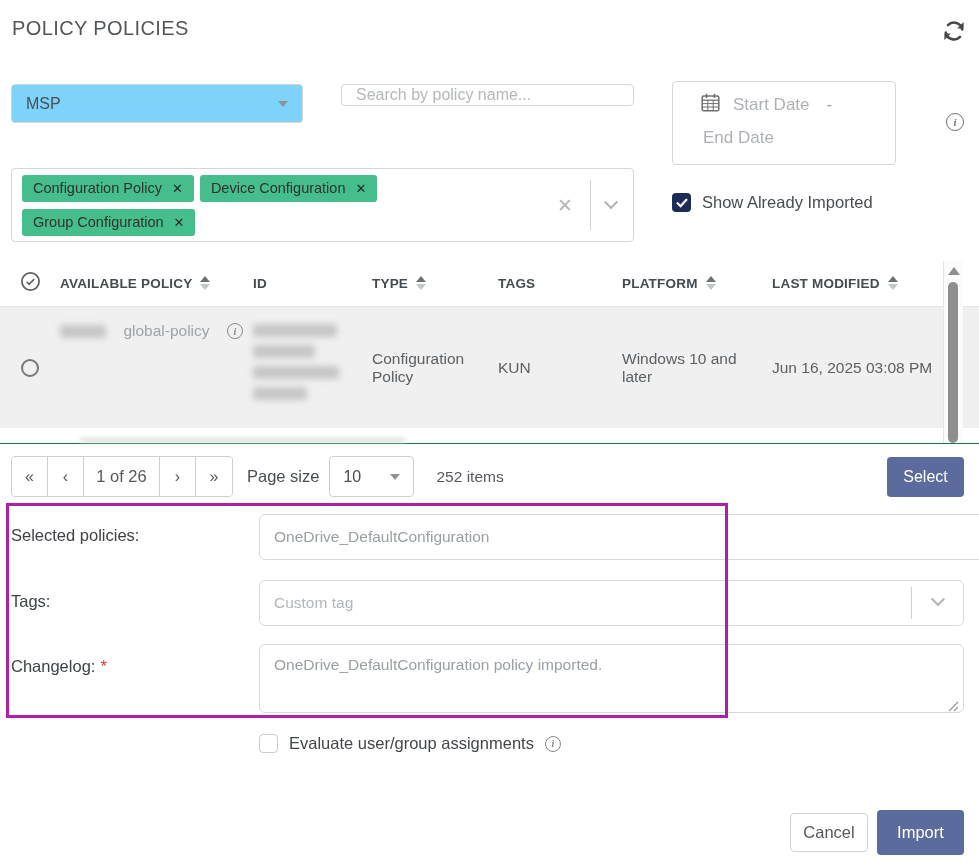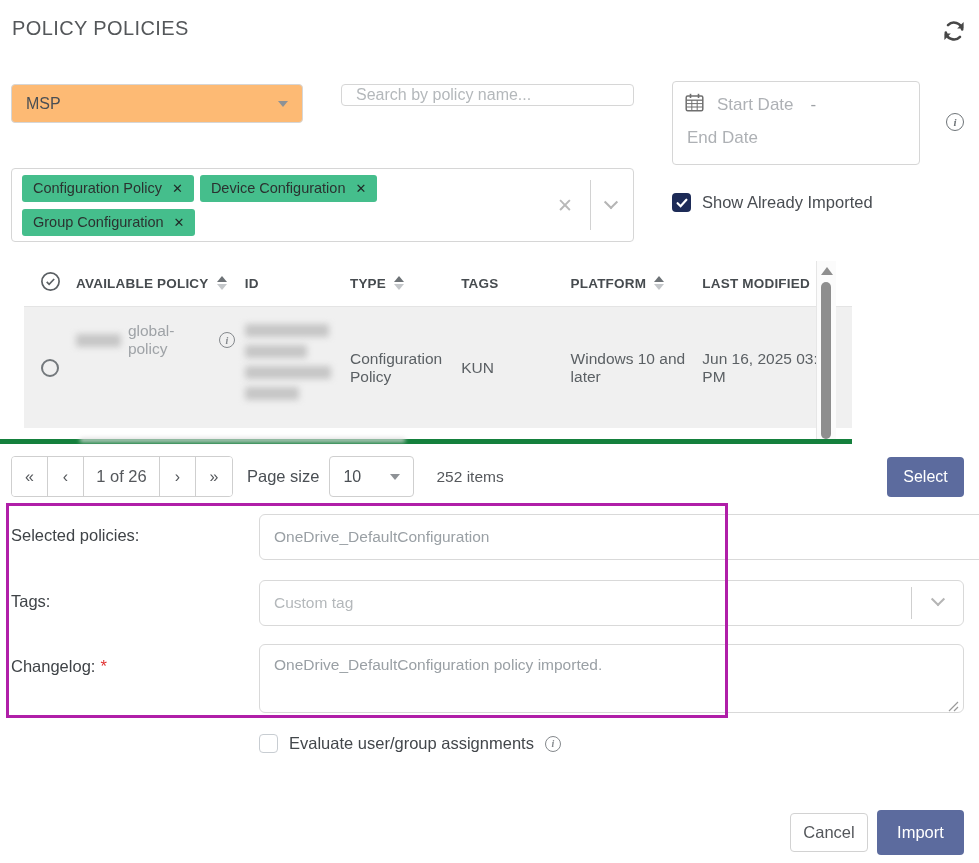--- a/index.html
+++ b/index.html
@@ -9,29 +9,29 @@
 
   
   .page-title { position:absolute; left:12px; top:17px; font-size:20px; font-weight:500;
     color:#54575a; letter-spacing:.4px; }
   .refresh-btn { position:absolute; left:941px; top:19px; width:26px; height:26px;
     background:none; border:none; cursor:pointer; }
 
   
   .select-box { position:absolute; left:11px; top:84px; width:292px; height:39px;
     border:1px solid #d6d6d6; border-radius:4px; display:flex; align-items:center;
-    padding:0 14px; font-size:16px; color:#4a4f54; background:#fdba74; cursor:pointer; }
+    padding:0 14px; font-size:16px; color:#4a4f54; background:#7dd3fc; cursor:pointer; }
   .caret-down { width:0; height:0; border-left:5px solid transparent; border-right:5px solid transparent;
     border-top:6px solid #8e9296; margin-left:auto; }
   .search-input { position:absolute; left:341px; top:84px; width:293px; height:22px;
     border:1px solid #d6d6d6; border-radius:4px; padding:0 14px; font-size:16px; color:#4a4f54; }
   input::placeholder, textarea::placeholder { color:#b4b8bb; }
 
-  .date-box { position:absolute; left:672px; top:81px; width:248px; height:84px;
-    border:1px solid #d6d6d6; border-radius:4px; padding:11px 12px; cursor:pointer; }
+  .date-box { position:absolute; left:672px; top:81px; width:224px; height:84px;
+    border:1px solid #d6d6d6; border-radius:4px; padding:11px 28px; cursor:pointer; }
   .date-row1 { display:flex; align-items:center; gap:13px; font-size:17px; color:#aeb1b5; }
   .date-sep { margin-left:4px; color:#9da1a5; }
   .date-row2 { margin-top:11px; font-size:17px; color:#aeb1b5; padding-left:2px; }
   .date-info { position:absolute; left:946px; top:113px; }
 
   .info-icon { display:inline-flex; width:18px; height:18px; border:1.5px solid #6e7478;
     border-radius:50%; align-items:center; justify-content:center; font-size:11px;
     font-family:"Liberation Serif", serif; font-style:italic; font-weight:700; color:#6e7478; flex:0 0 auto; }
   .info-icon.small { width:16px; height:16px; font-size:10px; border-width:1.3px; color:#84888c; border-color:#84888c; }
 
@@ -47,40 +47,40 @@
   .ms-caret-wrap { padding:0 17px 0 15px; cursor:pointer; }
   .chevron-down { display:block; width:10px; height:10px; border-right:2px solid #b5b5b5;
     border-bottom:2px solid #b5b5b5; transform:rotate(45deg) translate(-2px,-2px); }
 
   .show-imported { position:absolute; left:672px; top:193px; display:flex; align-items:center; gap:11px; cursor:pointer; }
   .cb-navy { width:19px; height:19px; background:#1D2B57; border-radius:4px; display:flex;
     align-items:center; justify-content:center; flex:0 0 auto; }
   .show-imported-label { font-size:16.5px; color:#494d52; }
 
   
-  .ptable { position:absolute; left:0; top:260px; width:852px; height:184px; border-bottom:5px solid #15803d;padding-left:24px; }
+  .ptable { position:absolute; left:0; top:260px; width:979px; height:184px; border-bottom:1px solid #15803d; }
   .thead { display:flex; align-items:center; height:47px; border-bottom:1px solid #e4e4e4;
     font-size:13.5px; font-weight:700; color:#464b4f; letter-spacing:.2px; background:#fff; }
   .trow { display:flex; height:121px; background:#f0f0f0; font-size:15.5px; color:#5b6064; }
   .col-sel { width:60px; display:flex; justify-content:center; }
   .col-name { width:193px; padding-right:10px; }
   .col-id { width:119px; padding-right:14px; }
   .col-type { width:126px; padding-right:14px; }
   .col-tags { width:124px; padding-right:14px; }
   .col-platform { width:150px; padding-right:12px; }
   .col-modified { width:171px; padding-right:10px; }
   .thcell { display:flex; align-items:center; }
   .sort { display:inline-flex; flex-direction:column; gap:2px; margin-left:8px; }
   .sort .up { width:0;height:0;border-left:5px solid transparent;border-right:5px solid transparent;border-bottom:6px solid #6d7276; }
   .sort .down { width:0;height:0;border-left:5px solid transparent;border-right:5px solid transparent;border-top:6px solid #c4c7ca; }
   .cell-top { padding-top:15px; }
   .cell-mid { display:flex; align-items:center; }
   .radio { width:18px; height:18px; border:2px solid #73787c; border-radius:50%; background:transparent;
     align-self:center; cursor:pointer; }
-  .name-line { display:flex; align-items:center; gap:7px; color:#9fa3a7; }
+  .name-line { display:flex; align-items:center; gap:7px; color:#9fa3a7;justify-content:space-between; }
   .redact { display:inline-block; background:#c6c6c6; border-radius:2px; filter:blur(3px); height:13px; }
   .id-lines { display:flex; flex-direction:column; gap:8px; padding-top:2px; }
   .row-sliver { position:absolute; left:80px; top:178px; width:325px; height:4px; background:#dcdcdc; filter:blur(2px); }
 
   .scrollbar { position:absolute; right:16px; top:1px; bottom:0; width:20px; background:#fbfbfb;
     border-left:1px solid #e6e6e6; }
   .sb-arrow { position:absolute; top:6px; left:50%; transform:translateX(-50%); width:0; height:0;
     border-left:6px solid transparent; border-right:6px solid transparent; border-bottom:8px solid #8e8e8e; }
   .sb-thumb { position:absolute; top:21px; bottom:0; left:4px; width:10px; background:#8e8e8e; border-radius:6px; }
 

